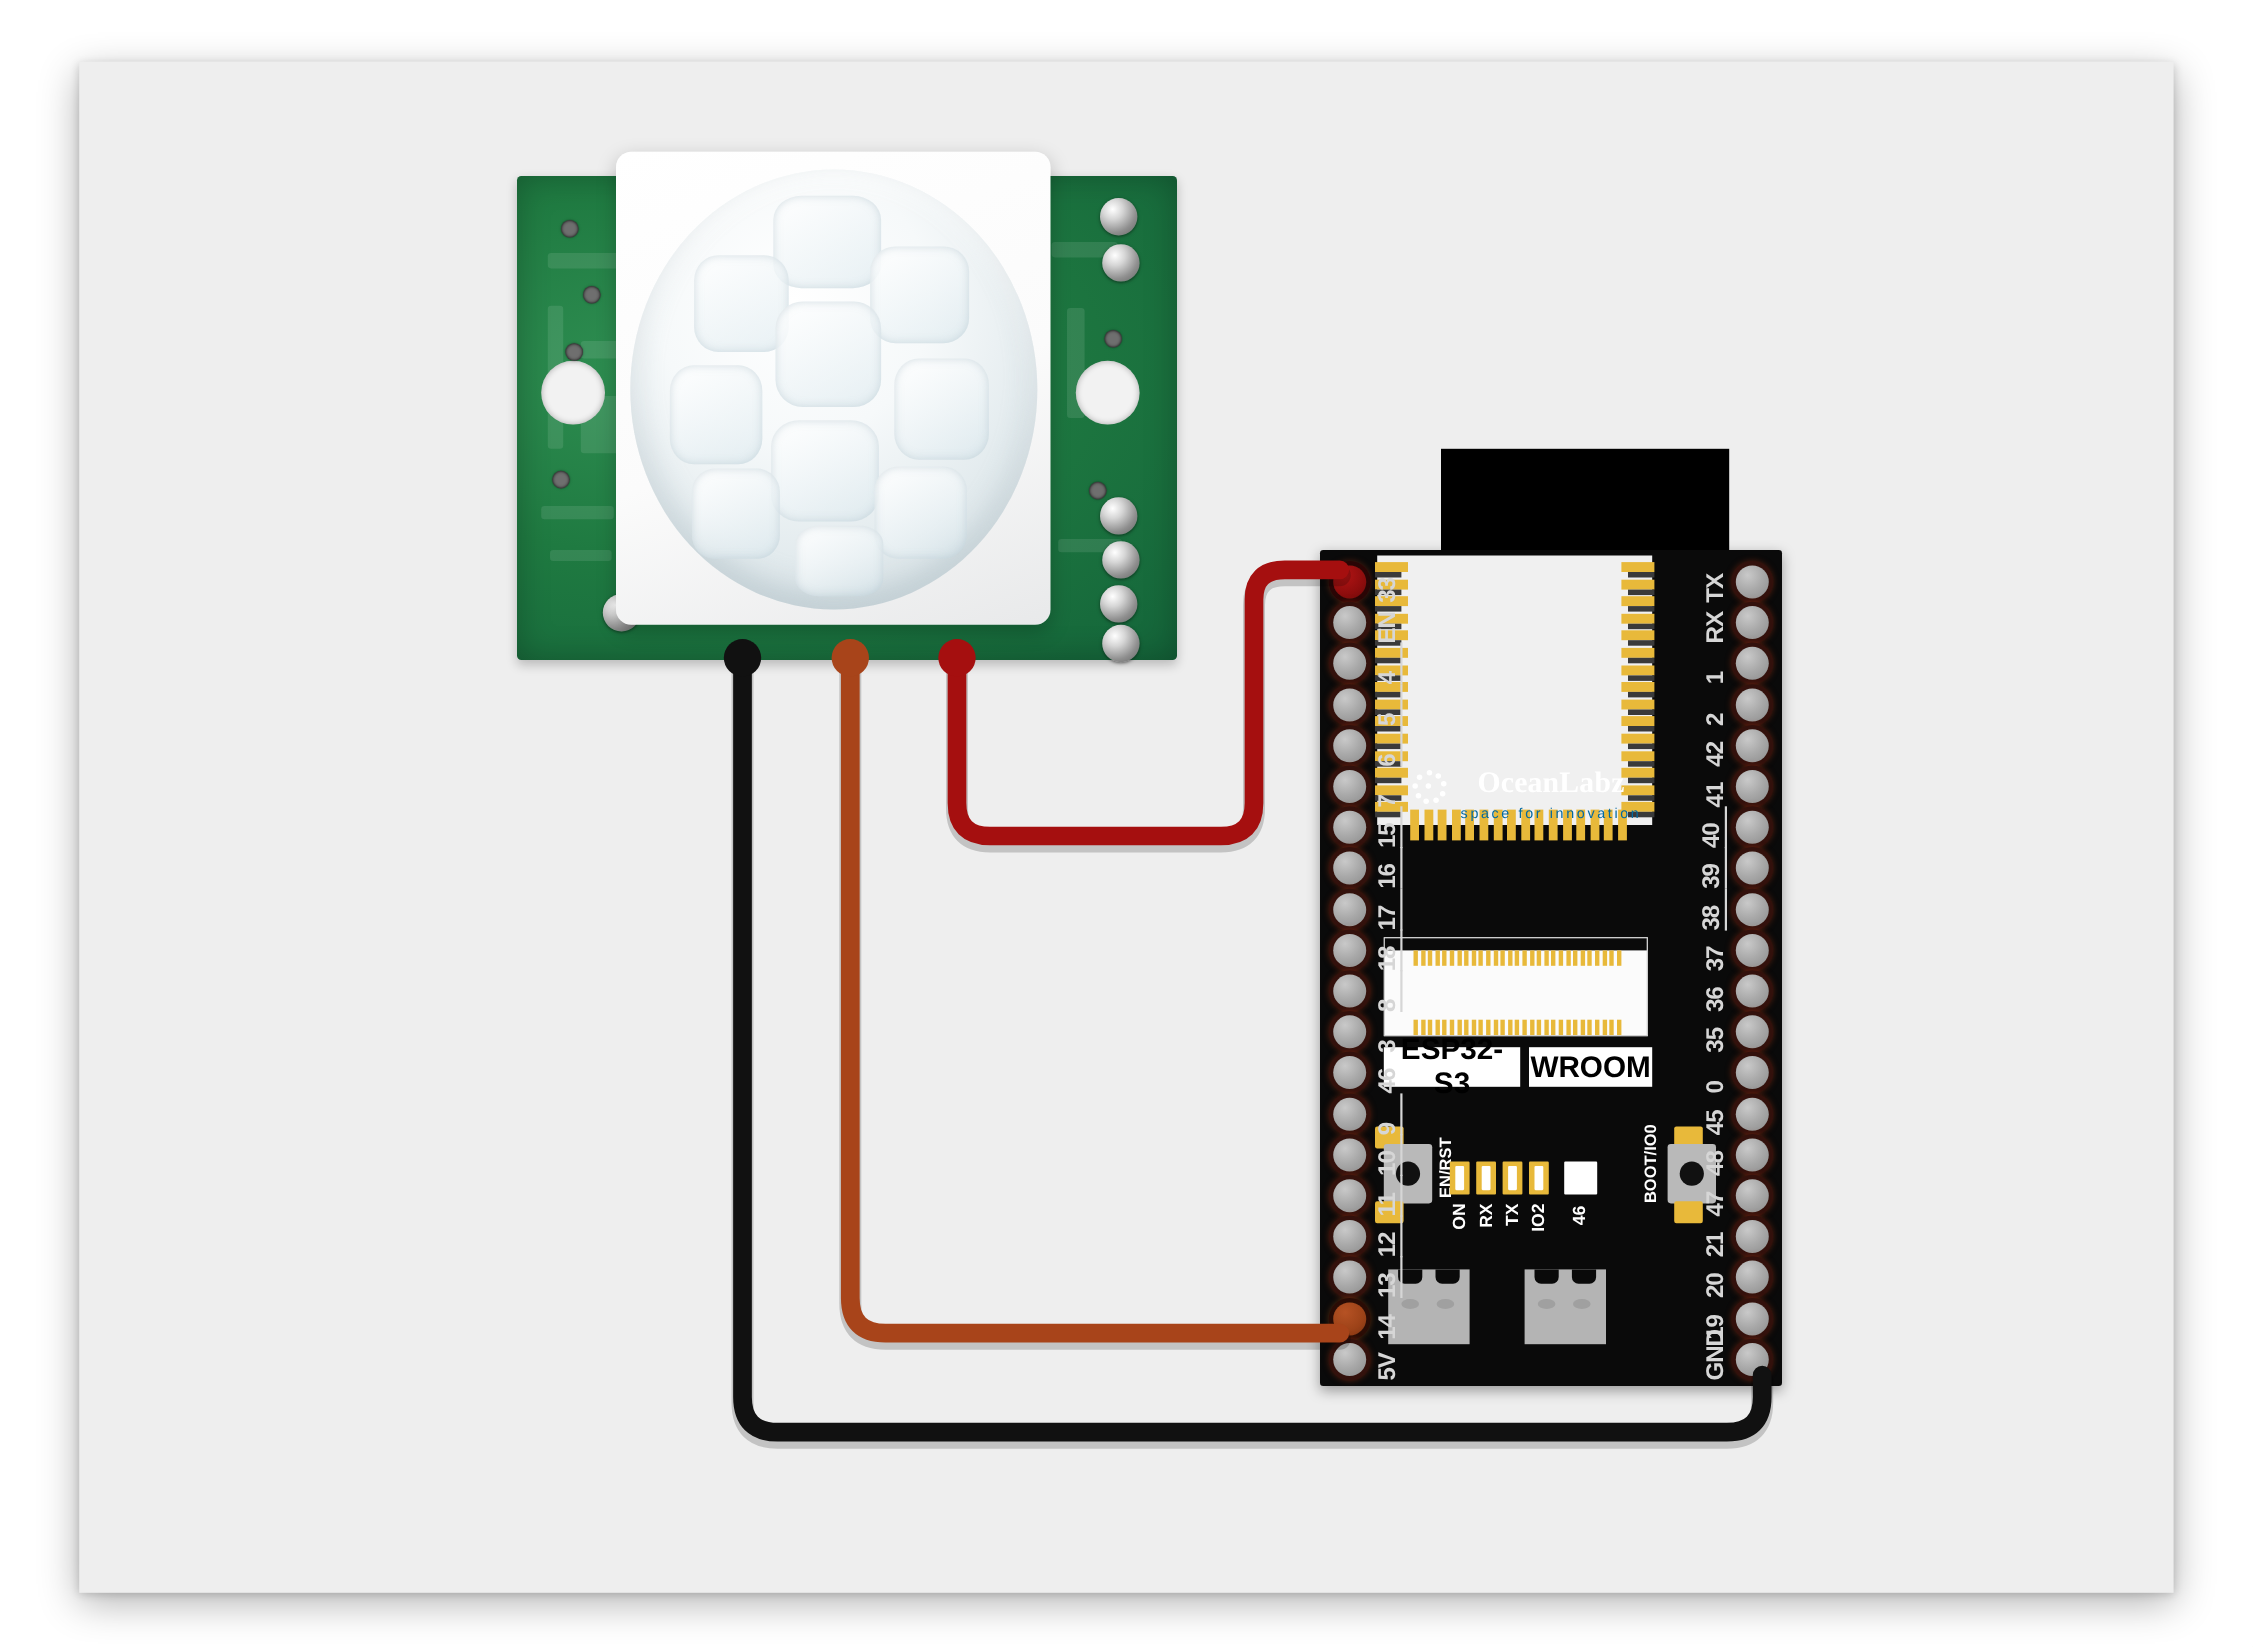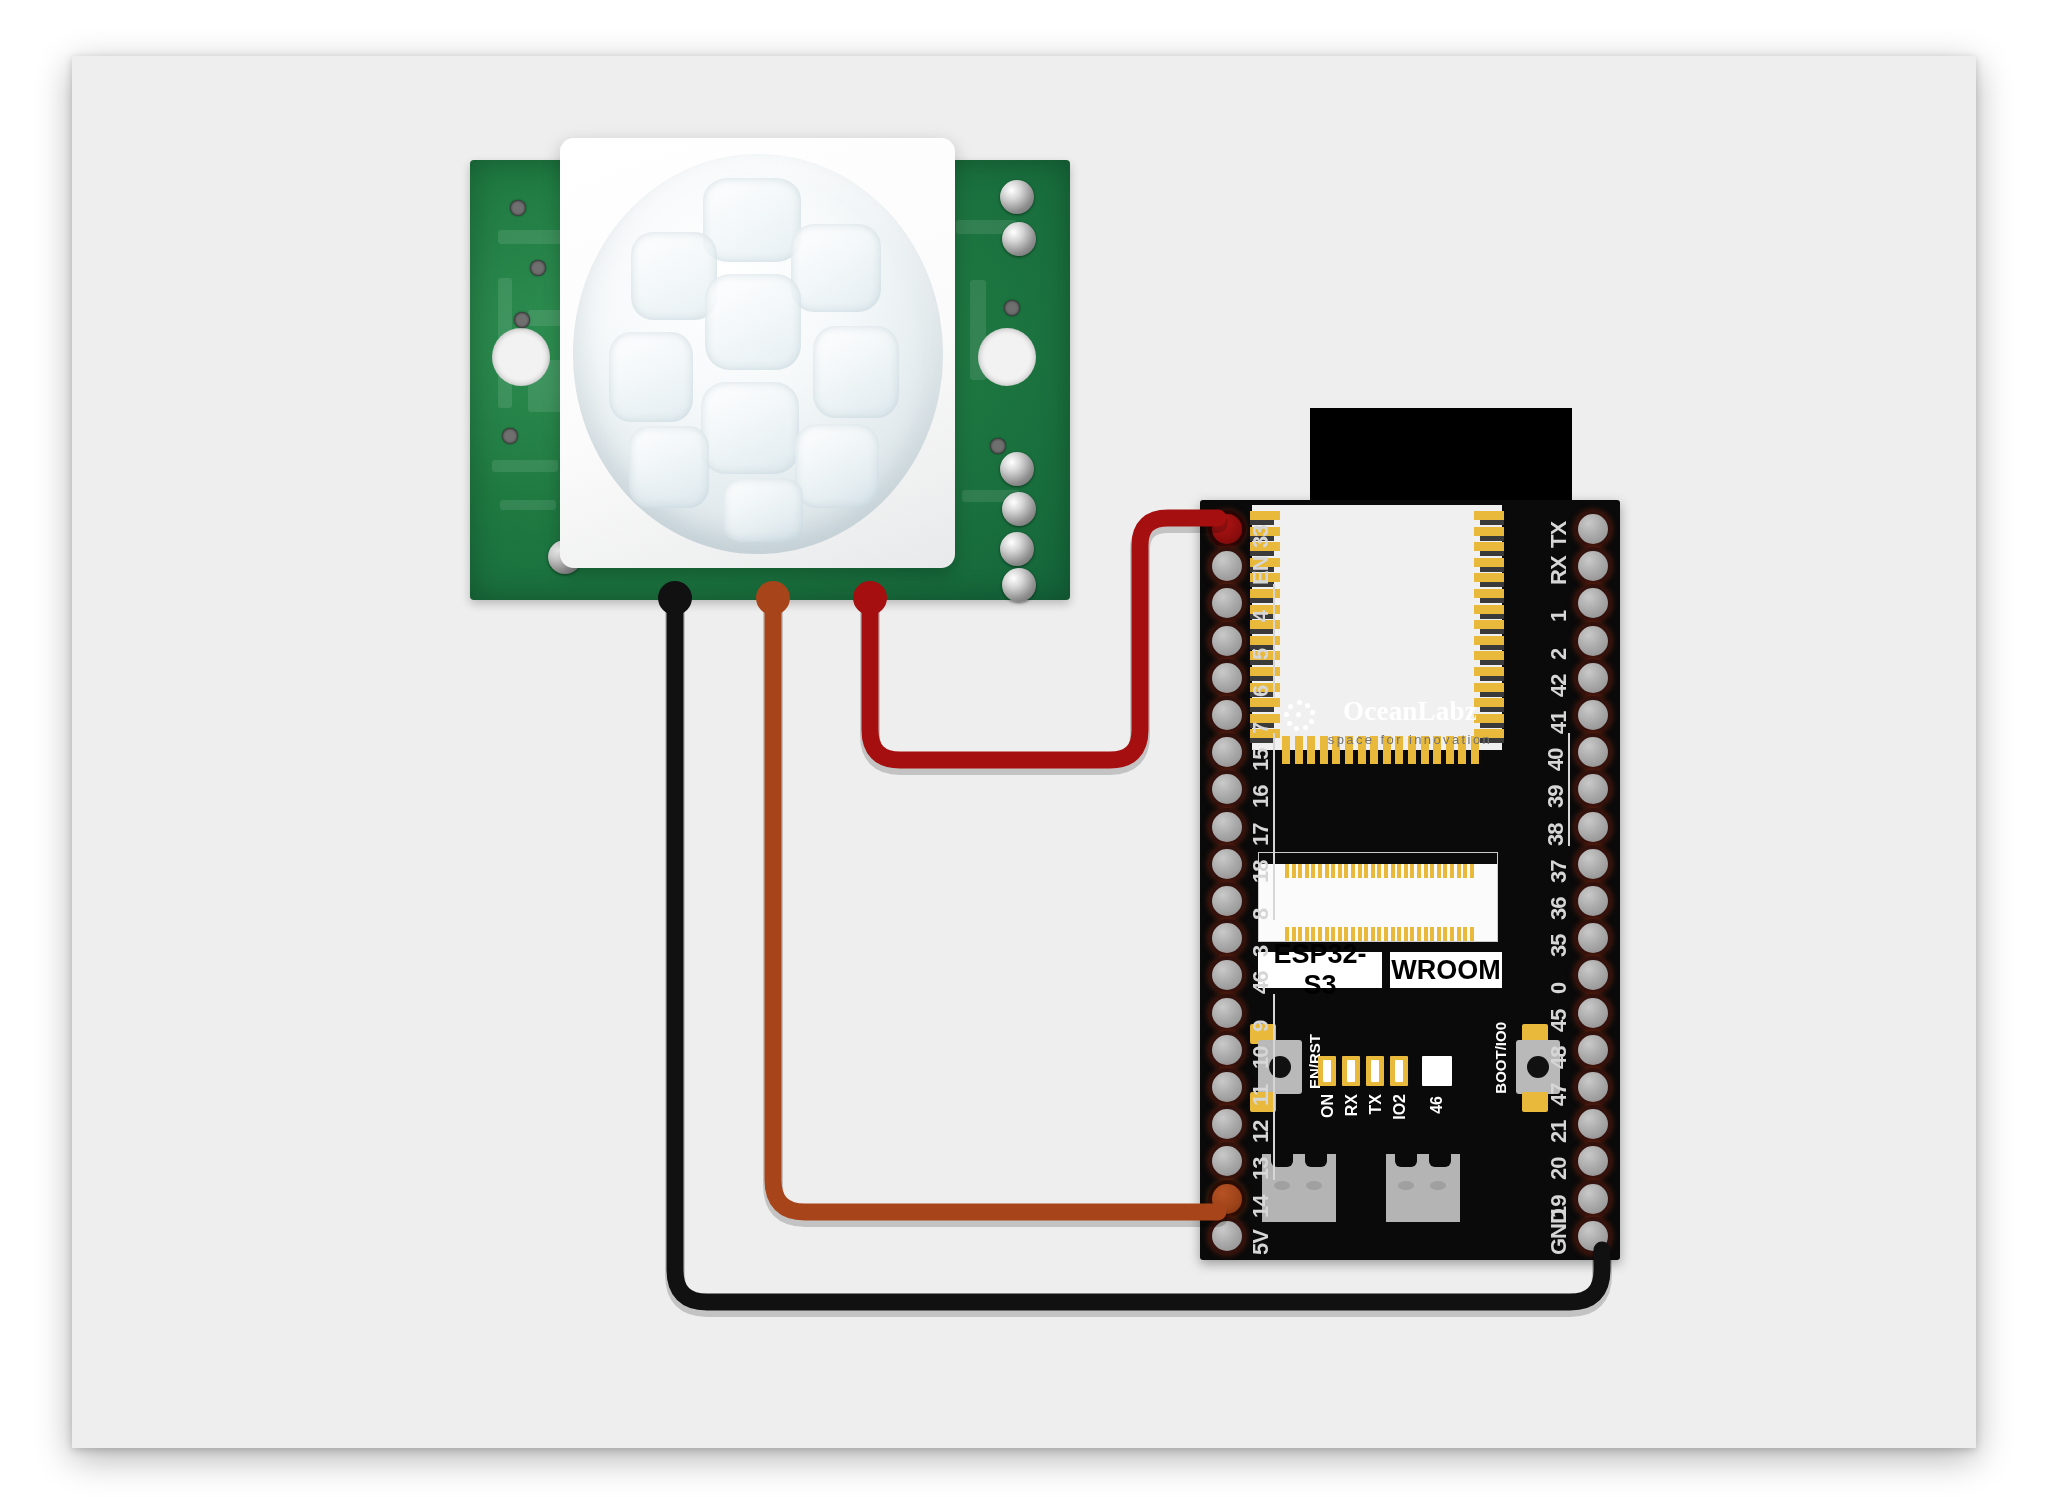--- a/index.html
+++ b/index.html
@@ -113,21 +113,21 @@
     font-weight:bold;text-align:center;
     font-family:"Liberation Sans", sans-serif;
     display:flex;align-items:center;justify-content:center;
   }
   .brand{
     position:absolute;color:#ffffff;text-align:center;width:100%;
     font-family:"Liberation Serif", serif;
   }
   .brand .nm{font-size:27px;font-weight:bold;letter-spacing:.2px;}
   .tag{
-    position:absolute;width:100%;text-align:center;color:#737373;
+    position:absolute;width:100%;text-align:center;color:#0369a1;
     font-size:13px;letter-spacing:2.4px;
     font-family:"Liberation Sans", sans-serif;
   }
   .logo-dots{position:absolute;left:84px;top:200px;width:30px;height:30px;}
   .logo-dots i{position:absolute;width:5px;height:5px;background:#fff;border-radius:50%;}
 
   
   .btn{
     position:absolute;width:44px;height:54px;background:#b9b9b9;border-radius:3px;
   }

